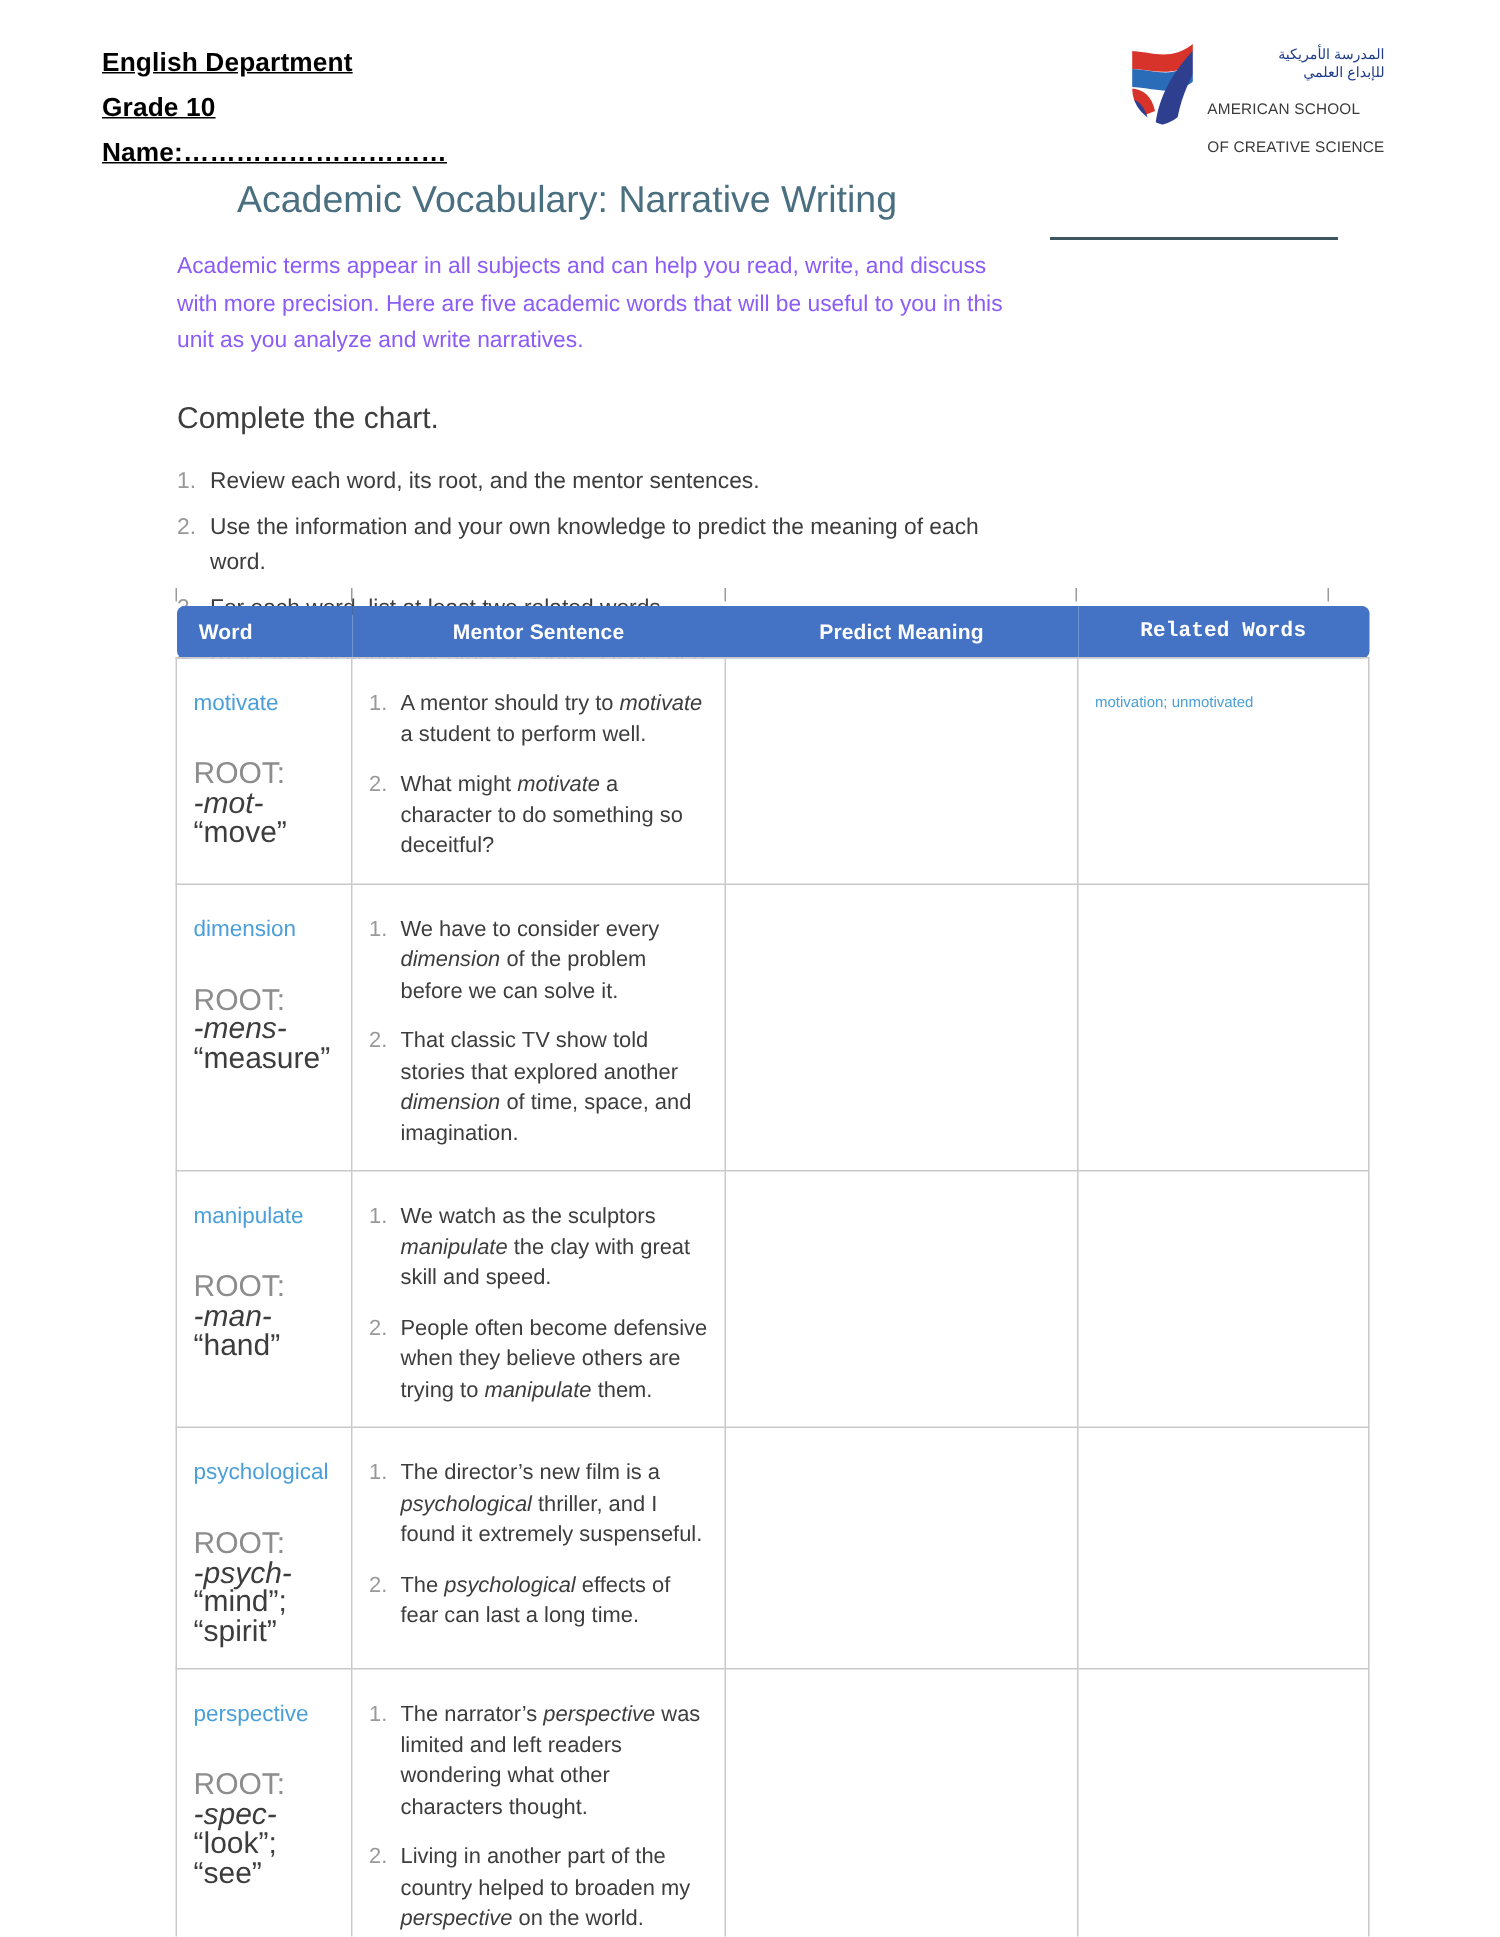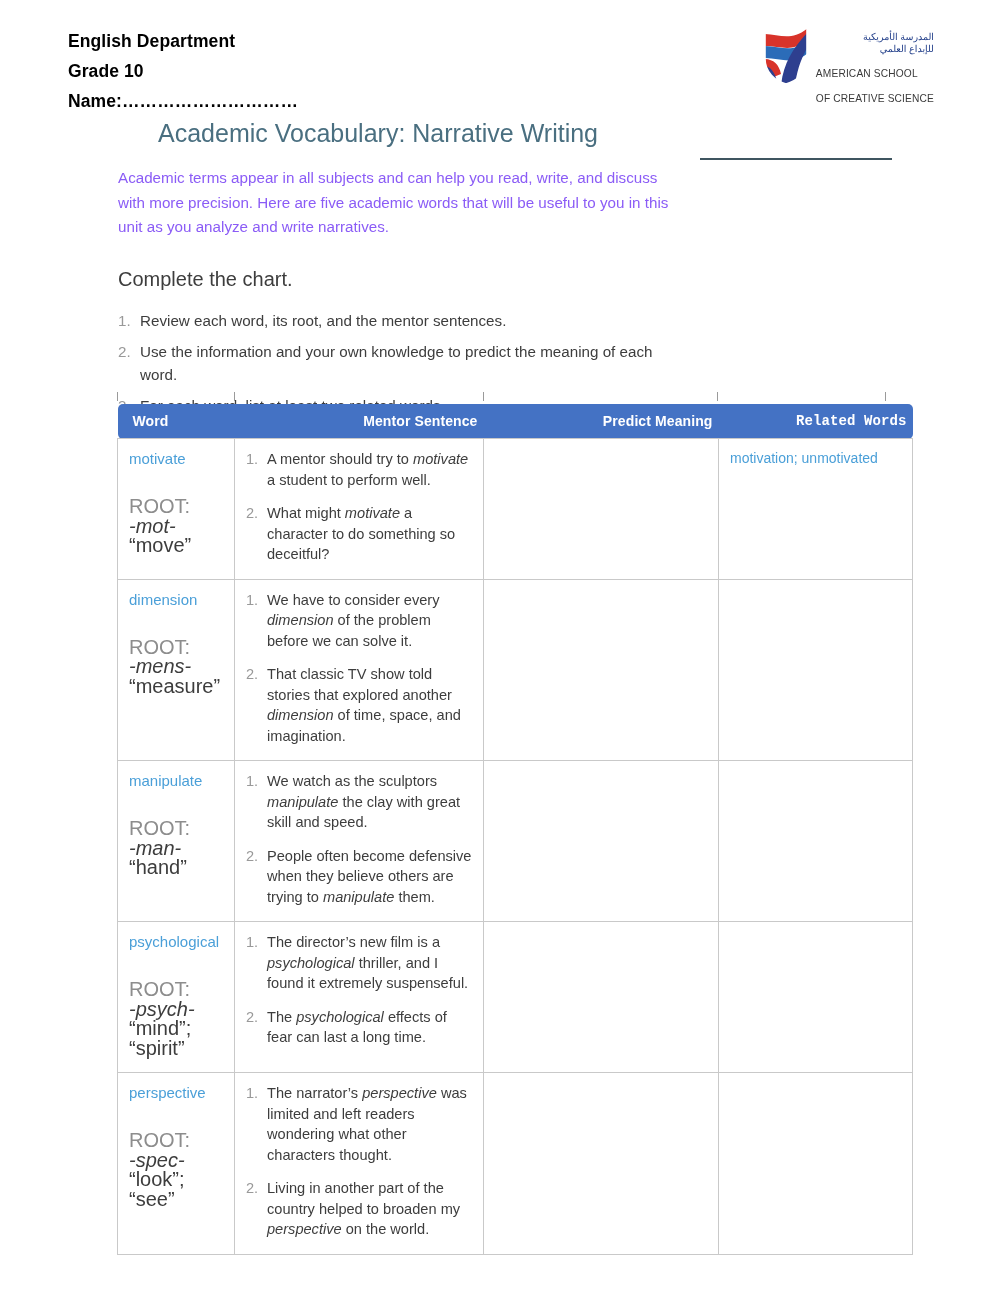--- a/index.html
+++ b/index.html
@@ -22,25 +22,25 @@
     width: 870px;
   }
   .hdr-lines {
     float: left;
     font-weight: bold;
     font-size: 17.5px;
     line-height: 30px;
     color: #000000;
     letter-spacing: 0.1px;
   }
-  .hdr-line { white-space: nowrap; }
+  .hdr-line { white-space: nowrap; text-decoration: underline; }
 
   .logo-wrap {
     position: absolute;
-    right: 4px; top: 0;
+    right: 15px; top: 0;
     display: flex;
     align-items: flex-start;
     gap: 7px;
   }
   .logo-shield { width: 46px; height: 60px; display: block; }
   .logo-text { padding-top: 5px; }
   .logo-arabic {
     direction: rtl;
     color: #1f3c88;
     font-size: 9.5px;
@@ -134,37 +134,36 @@
     table-layout: fixed;
   }
   table.vocab th {
     background: #4472c4;
     color: #ffffff;
     font-size: 14px;
     font-weight: bold;
     padding: 9px 6px;
     border: none;
     letter-spacing: 0.1px;
-    text-align: right;
   }
   table.vocab thead tr th:first-child {
     text-align: left;
     padding-left: 15px;
     border-top-left-radius: 5px;
     border-bottom-left-radius: 5px;
   }
   table.vocab thead tr th:last-child {
     border-top-right-radius: 5px;
     border-bottom-right-radius: 5px;
     font-family: Liberation Mono, monospace;
   }
   table.vocab td {
     border: 1px solid #c9c9c9;
     vertical-align: top;
-    padding: 10px 10px 14px 11px;
+    padding: 20px 10px 14px 11px;
     background: #ffffff;
   }
   .c-word   { width: 117px; }
   .c-sent   { width: 249px; }
   .c-pred   { width: 235px; }
   .c-rel    { width: 194px; }
 
   .word {
     color: #4a9fd8;
     font-size: 15px;
@@ -191,21 +190,21 @@
   ol.sents li:last-child { margin-bottom: 0; }
   ol.sents li .num {
     position: absolute;
     left: 0; top: 0;
     color: #999999;
   }
   ol.sents em { font-style: italic; }
 
   .related {
     color: #4a9fd8;
-    font-size: 14px;
+    font-size: 10px;
     line-height: 19px;
   }
   td.blank { }
 </style>
 </head>
 <body>
 
 <div class="page-header">
   <div class="hdr-lines">
     <div class="hdr-line">English Department</div>

